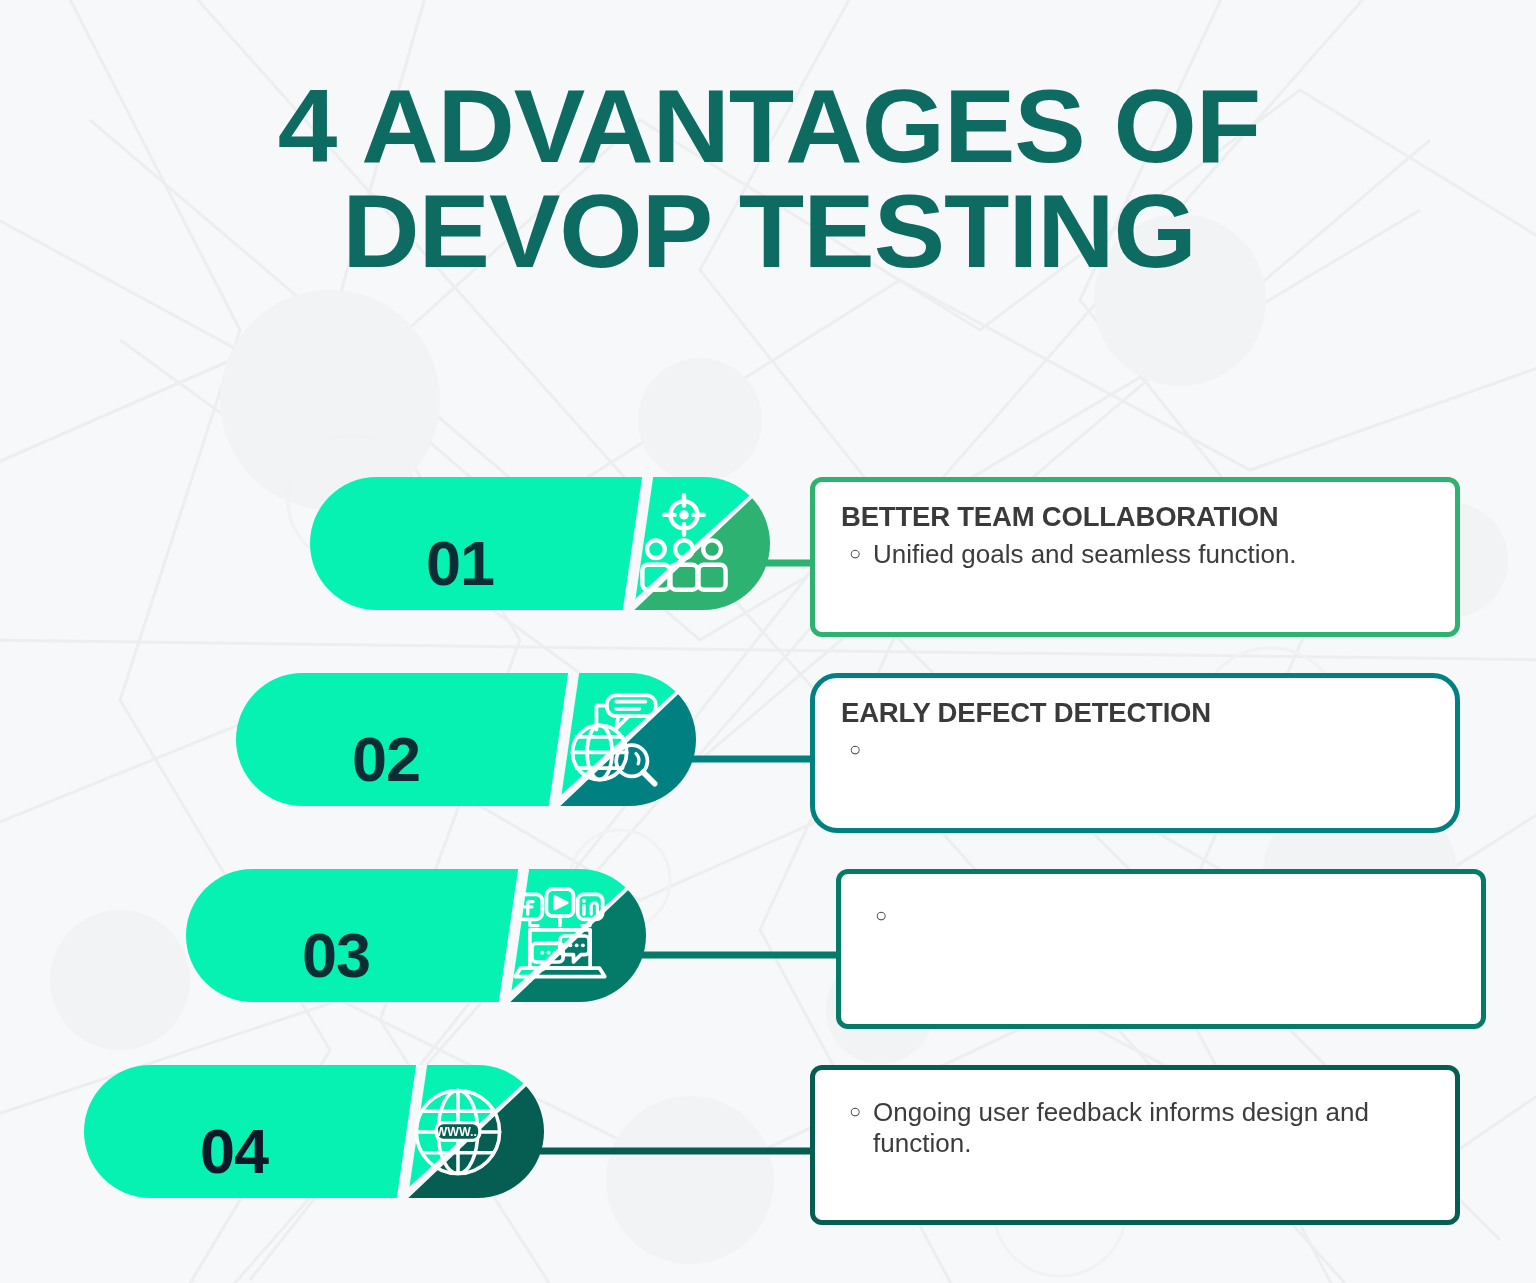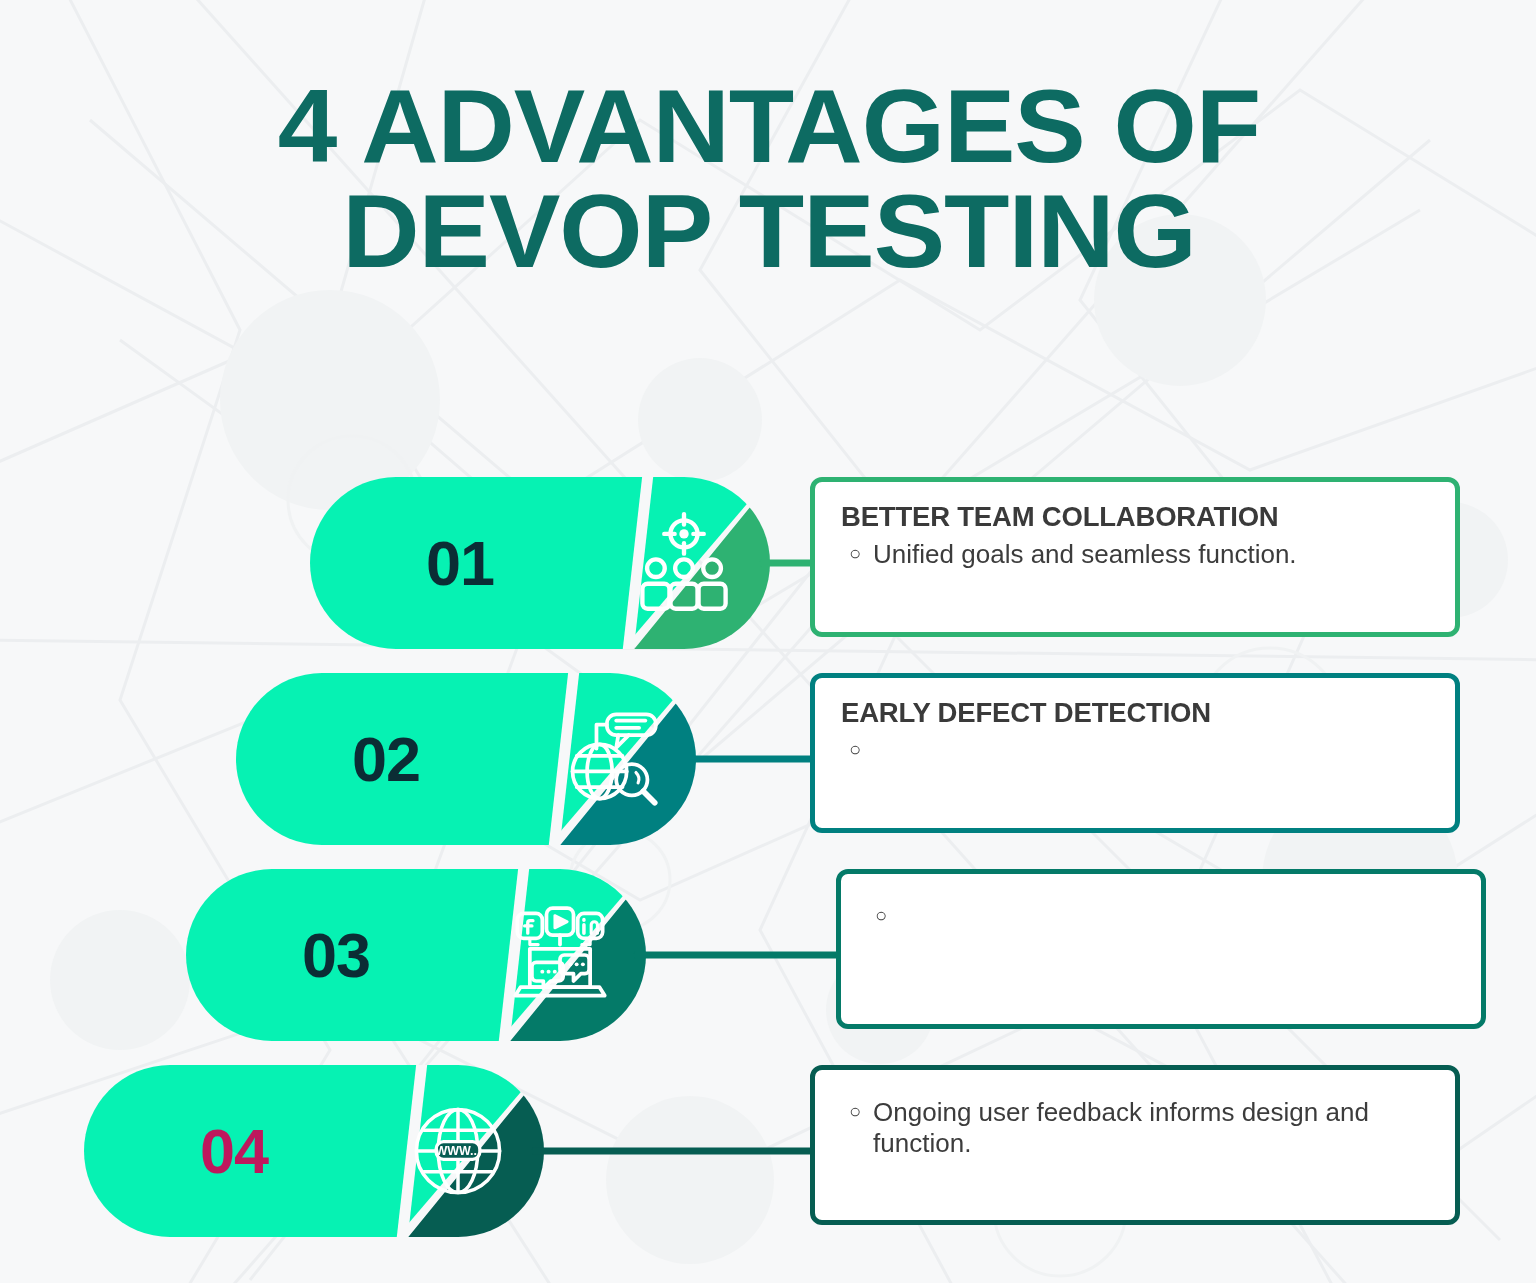--- a/index.html
+++ b/index.html
@@ -59,21 +59,21 @@
     position: absolute;
     height: 172px;
     display: block;
   }
 
   
   .pill {
     position: absolute;
     top: 0;
     width: 460px;
-    height: 172px;
+    height: 133px;
     border-radius: 86px;
     overflow: hidden;
   }
   .pill-left {
     position: absolute;
     inset: 0;
     background: #06f2b3;
     clip-path: polygon(0 0, 100% 0, 68% 100%, 0 100%);
   }
   .pill-right {
@@ -273,21 +273,21 @@
           <line x1="14" y1="62" x2="66" y2="62"></line>
           <path d="M18 47 H62"></path>
           <path d="M18 77 H62"></path>
           <circle cx="71" cy="70" r="15"></circle>
           <path d="M75 63 a9 9 0 0 1 2 10" stroke-width="3"></path>
           <line x1="82" y1="81" x2="93" y2="92" stroke-width="5.5"></line>
         </svg>
       </div>
     </div>
     <div class="connector" style="background: rgb(0, 128, 128);"></div>
-    <div class="card" style="border-color: rgb(0, 128, 128);">
+    <div class="card" style="border-color: rgb(0, 128, 128); border-radius: 27px;">
       <div class="card-title">EARLY DEFECT DETECTION</div>
       <div class="card-body">
         <div class="card-bullet">○</div>
       </div>
     </div>
   </div>
 
   <div class="row" id="row-3">
     <div class="pill">
       <div class="pill-left" style="background: rgb(6, 242, 179);"></div>
@@ -329,21 +329,21 @@
         <div class="card-bullet">○</div>
       </div>
     </div>
   </div>
 
   <div class="row" id="row-4">
     <div class="pill">
       <div class="pill-left" style="background: rgb(6, 242, 179);"></div>
       <div class="pill-right" style="background: rgb(6, 93, 82);"></div>
       <div class="pill-gap" style="background: rgb(247, 248, 249);"></div>
-      <div class="pill-number" style="color: #be185d;">04</div>
+      <div class="pill-number" style="color: #0f172a;">04</div>
       <div class="pill-icon">
         <svg viewBox="0 0 100 100" xmlns="http://www.w3.org/2000/svg" fill="none" stroke="#ffffff" stroke-width="3.4" stroke-linecap="round" stroke-linejoin="round">
           <circle cx="50" cy="50" r="40"></circle>
           <ellipse cx="50" cy="50" rx="19" ry="40"></ellipse>
           <line x1="10" y1="50" x2="90" y2="50"></line>
           <line x1="50" y1="10" x2="50" y2="90"></line>
           <path d="M17 30 H83"></path>
           <path d="M17 70 H83"></path>
           <rect x="29" y="41" width="42" height="17" rx="7" fill="#065d52" stroke="#ffffff" stroke-width="3.2"></rect>
           <text x="50" y="54.2" font-family="Liberation Sans, sans-serif" font-size="12" font-weight="bold" fill="#ffffff" stroke="none" text-anchor="middle">WWW...</text>

